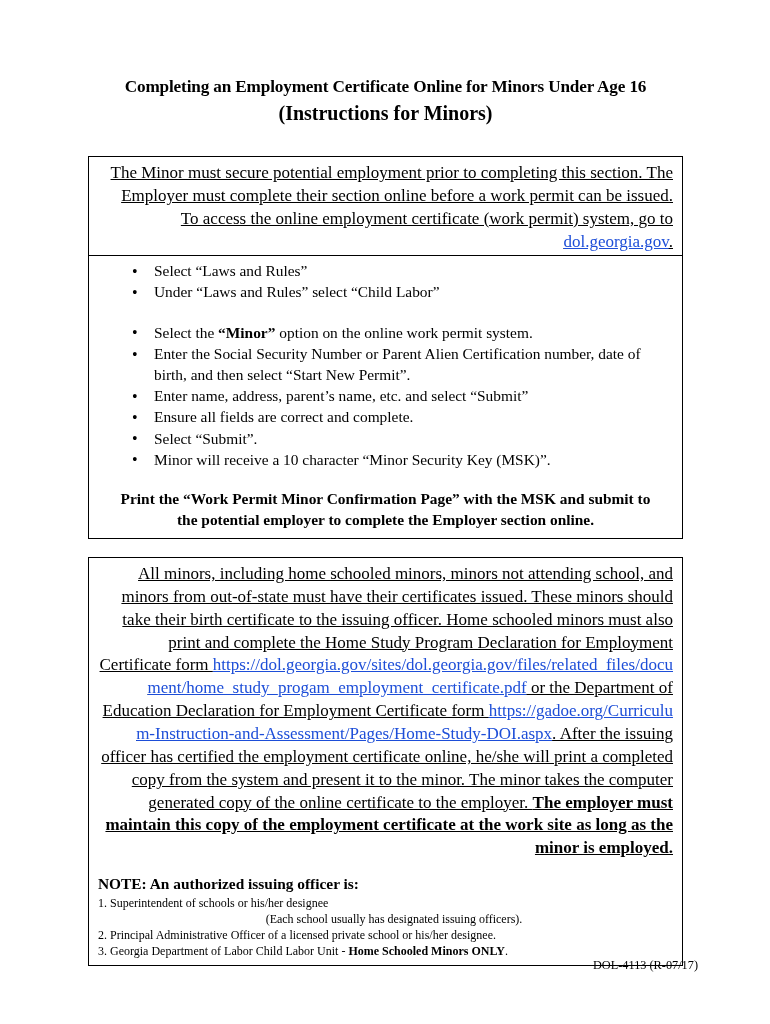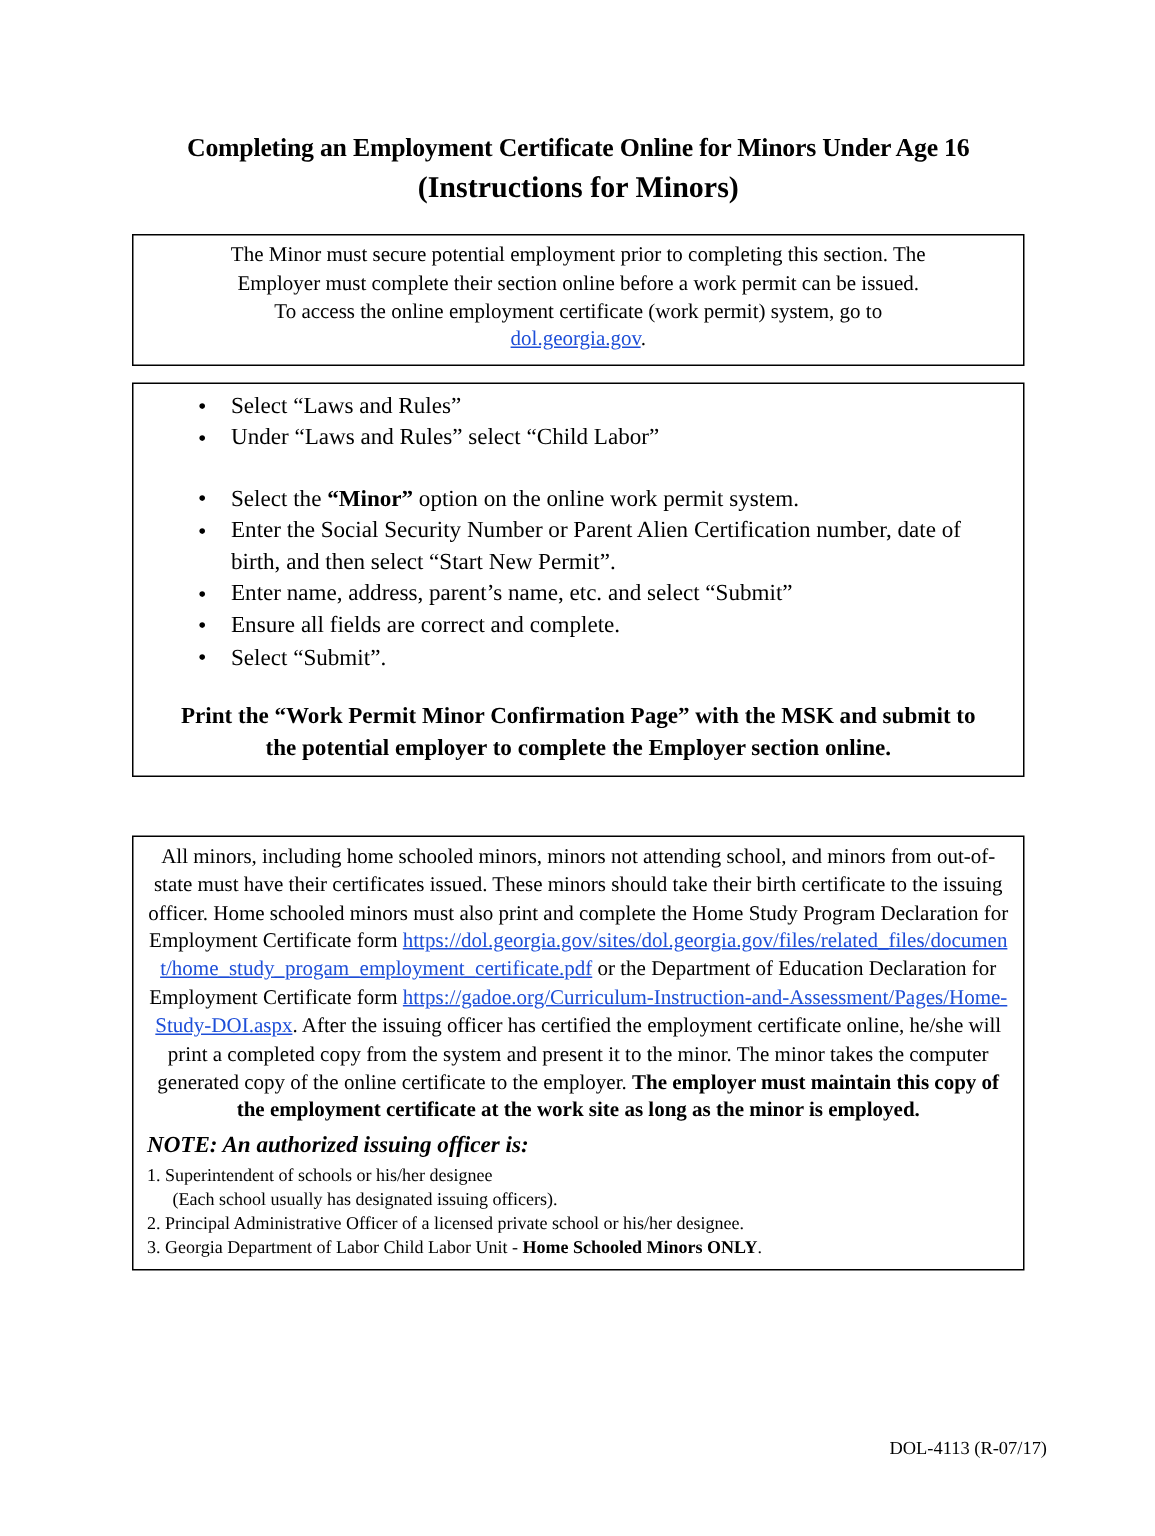--- a/index.html
+++ b/index.html
@@ -21,21 +21,21 @@
     top: 0;
     width: 770px;
     height: 1024px;
     background: #ffffff;
   }
 
   
   .title-block {
     position: absolute;
     left: 88px;
-    top: 88px;
+    top: 76px;
     width: 595px;
     text-align: center;
   }
   .title-main {
     font-size: 17.2px;
     font-weight: bold;
     line-height: 1.28;
     letter-spacing: -0.15px;
     white-space: nowrap;
   }
@@ -57,23 +57,24 @@
   }
   .box-inner {
     padding: 5px 9px 6px 9px;
   }
 
   #box-intro { top: 156px; }
   #box-steps { top: 255px; }
   #box-details { top: 557px; }
 
   .para {
-    font-size: 14px;
-    line-height: 1.345;
-    text-align: center;
+    font-size: 17px;
+    line-height: 1.345;
+    text-align: right;
+    text-decoration: underline;
   }
   a.link, .link {
     color: #1d4ed8;
     text-decoration: underline;
     word-break: break-all;
   }
   .b { font-weight: bold; }
 
   
   ul.bullets {
@@ -107,29 +108,29 @@
     font-weight: bold;
     line-height: 1.35;
     padding: 0 4px 1px 4px;
   }
 
   
   .note-head {
     font-size: 15.4px;
     font-weight: bold;
     line-height: 1.345;
-    margin-top: 3px;
-    font-style: italic;
+    margin-top: 14px;
   }
   .note-line {
     font-size: 12px;
     line-height: 1.345;
   }
   .note-line.indent {
     padding-left: 17px;
+    text-align: center;
   }
 
   
   .footer-code {
     position: absolute;
     right: 72px;
     top: 958px;
     font-size: 12.3px;
     line-height: 1.2;
     text-align: right;
@@ -174,20 +175,23 @@
         </li>
         <li>
           <span>Enter name, address, parent’s name, etc. and select “Submit”</span>
         </li>
         <li>
           <span>Ensure all fields are correct and complete.</span>
         </li>
         <li>
           <span>Select “Submit”.</span>
         </li>
+        <li>
+          <span>Minor will receive a 10 character “Minor Security Key (MSK)”.</span>
+        </li>
       </ul>
 
       <div class="steps-footer">
         <span>Print the “Work Permit Minor Confirmation Page” with the MSK and submit to</span><br>
         <span>the potential employer to complete the Employer section online.</span>
       </div>
     </div>
   </div>
 
   <div class="box" id="box-details">

